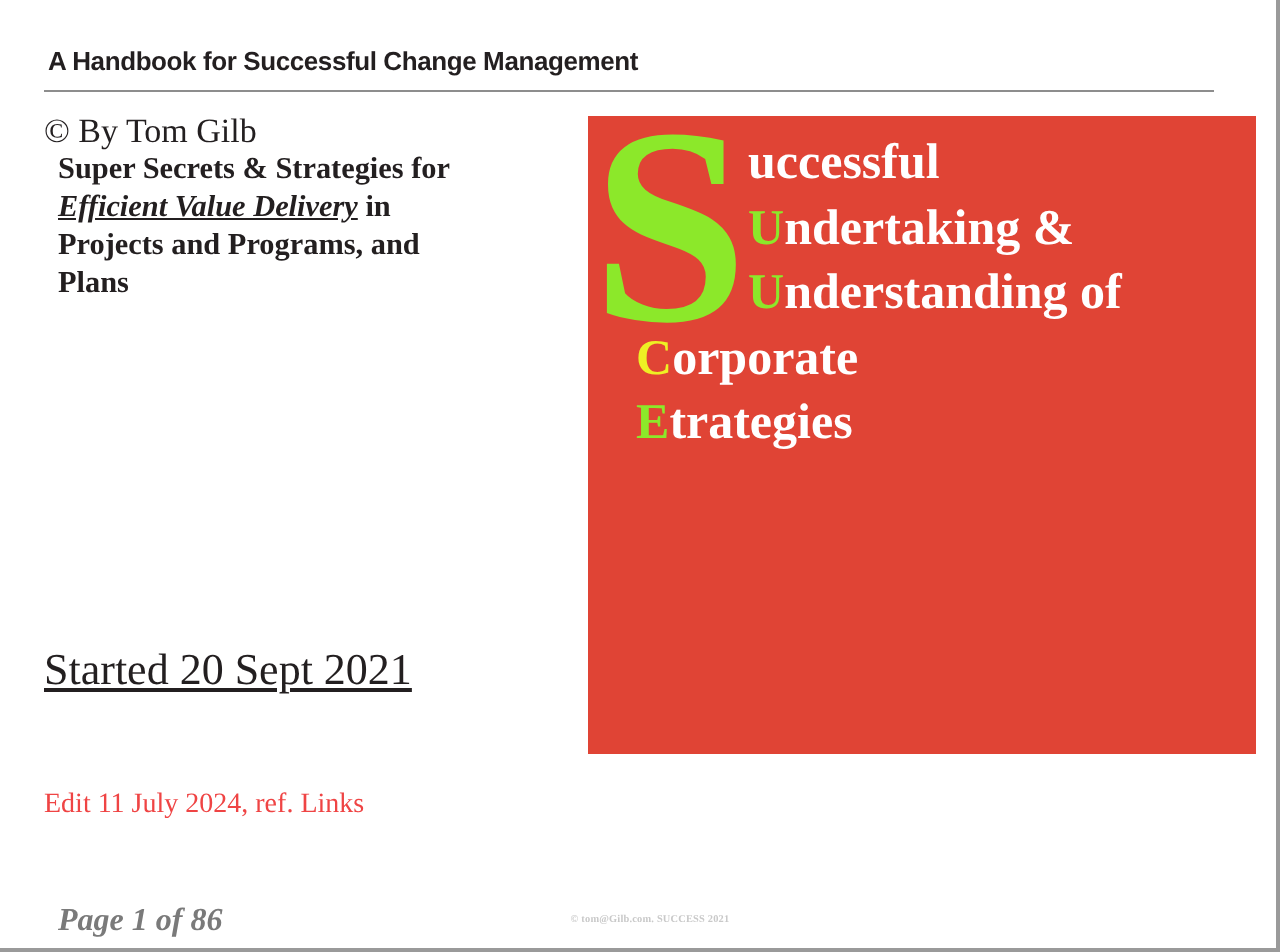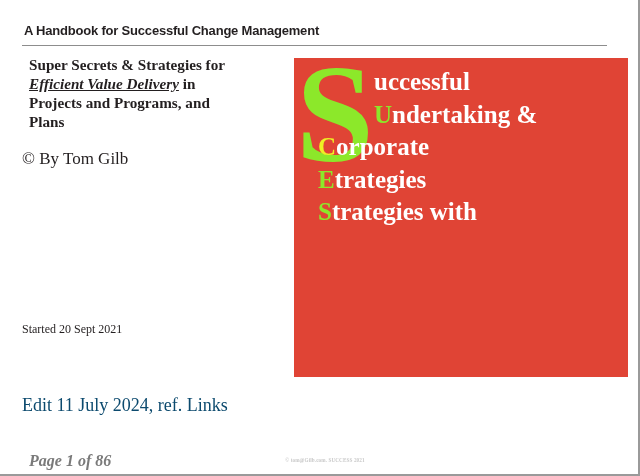--- a/index.html
+++ b/index.html
@@ -73,29 +73,30 @@
   #byline {
     font-size: 17px;
     color: #231f20;
     margin: 0 0 0 0;
     line-height: 1.2;
   }
   #started-line {
     position: absolute;
     left: 22px;
     top: 322px;
-    font-size: 12px;
-    color: #231f20;
+    font-size: 22px;
+    color: #231f20;
+    text-decoration: underline;
   }
   #edit-line {
     position: absolute;
     left: 22px;
     top: 395px;
-    font-size: 18px;
-    color: #0c4a6e;
+    font-size: 14px;
+    color: #ef4444;
   }
 
   
   #acrostic-panel {
     position: absolute;
     left: 294px;
     top: 58px;
     width: 334px;
     height: 319px;
     background: #e04435;
@@ -162,39 +163,39 @@
 
 <div id="slide">
 
   <div id="header-title">A Handbook for Successful Change Management</div>
 
   <div id="header-rule"></div>
 
   <div id="left-col">
 
 
+    <div id="byline">© By Tom Gilb</div>
+
     <div id="subtitle">
       <span>Super Secrets &amp; Strategies for </span><span class="em">Efficient Value Delivery</span><span> in Projects and Programs, and Plans</span>
     </div>
-
-    <div id="byline">© By Tom Gilb</div>
   </div>
 
   <div id="started-line">Started 20 Sept 2021</div>
 
   <div id="edit-line">Edit 11 July 2024, ref. Links</div>
 
   <div id="acrostic-panel">
     <div id="dropcap">S</div>
     <div id="acrostic-lines">
         <div class="acro-line indent"><span class="rest">uccessful</span></div>
         <div class="acro-line indent"><span class="cap">U</span><span class="rest">ndertaking &amp;</span></div>
+        <div class="acro-line indent"><span class="cap">U</span><span class="rest">nderstanding of</span></div>
         <div class="acro-line"><span class="cap yellow">C</span><span class="rest">orporate</span></div>
         <div class="acro-line"><span class="cap">E</span><span class="rest">trategies</span></div>
-        <div class="acro-line"><span class="cap">S</span><span class="rest">trategies with</span></div>
       </div>
   </div>
 
   <div id="footer-page">Page 1 of 86</div>
 
   <div id="footer-credit">© tom@Gilb.com. SUCCESS 2021</div>
 
 </div>
 
 </body></html>

